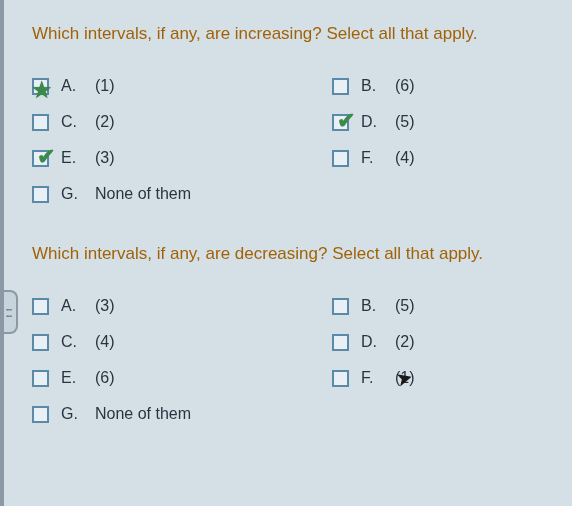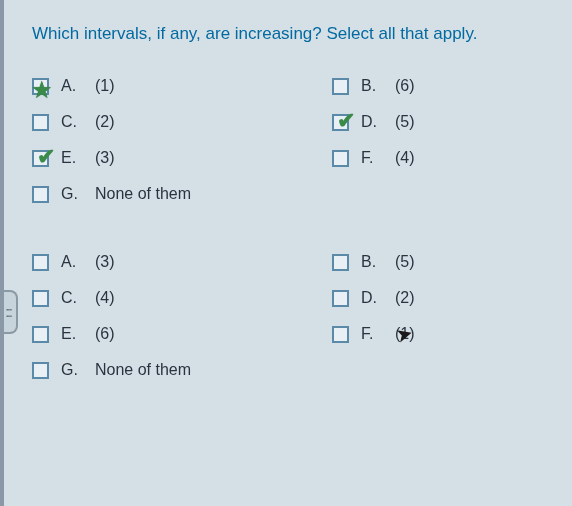--- a/index.html
+++ b/index.html
@@ -11,21 +11,21 @@
       color: #2a3440;
       padding: 24px 20px 20px 28px;
       position: relative;
       border-left: 4px solid #8a99a5;
     }
     .question-block {
       margin-bottom: 32px;
     }
     .question-text {
       font-size: 17px;
-      color: #0369a1;
+      color: #a16207;
       margin-bottom: 24px;
       font-weight: 400;
     }
     .options-grid {
       display: grid;
       grid-template-columns: 1fr 1fr;
       column-gap: 120px;
       row-gap: 0;
       max-width: 480px;
     }
@@ -155,20 +155,21 @@
     <div class="option-row option-full">
       <span class="checkbox"></span>
       <span class="option-letter">G.</span>
       <span class="option-text">None of them</span>
     </div>
 
   </div>
 </div>
 
 <div class="question-block">
+  <div class="question-text">Which intervals, if any, are decreasing? Select all that apply.</div>
   <div class="options-grid" style="margin-top:18px;">
 
     <div class="option-row">
       <span class="checkbox"></span>
       <span class="option-letter">A.</span>
       <span class="option-text">(3)</span>
     </div>
 
     <div class="option-row">
       <span class="checkbox"></span>

